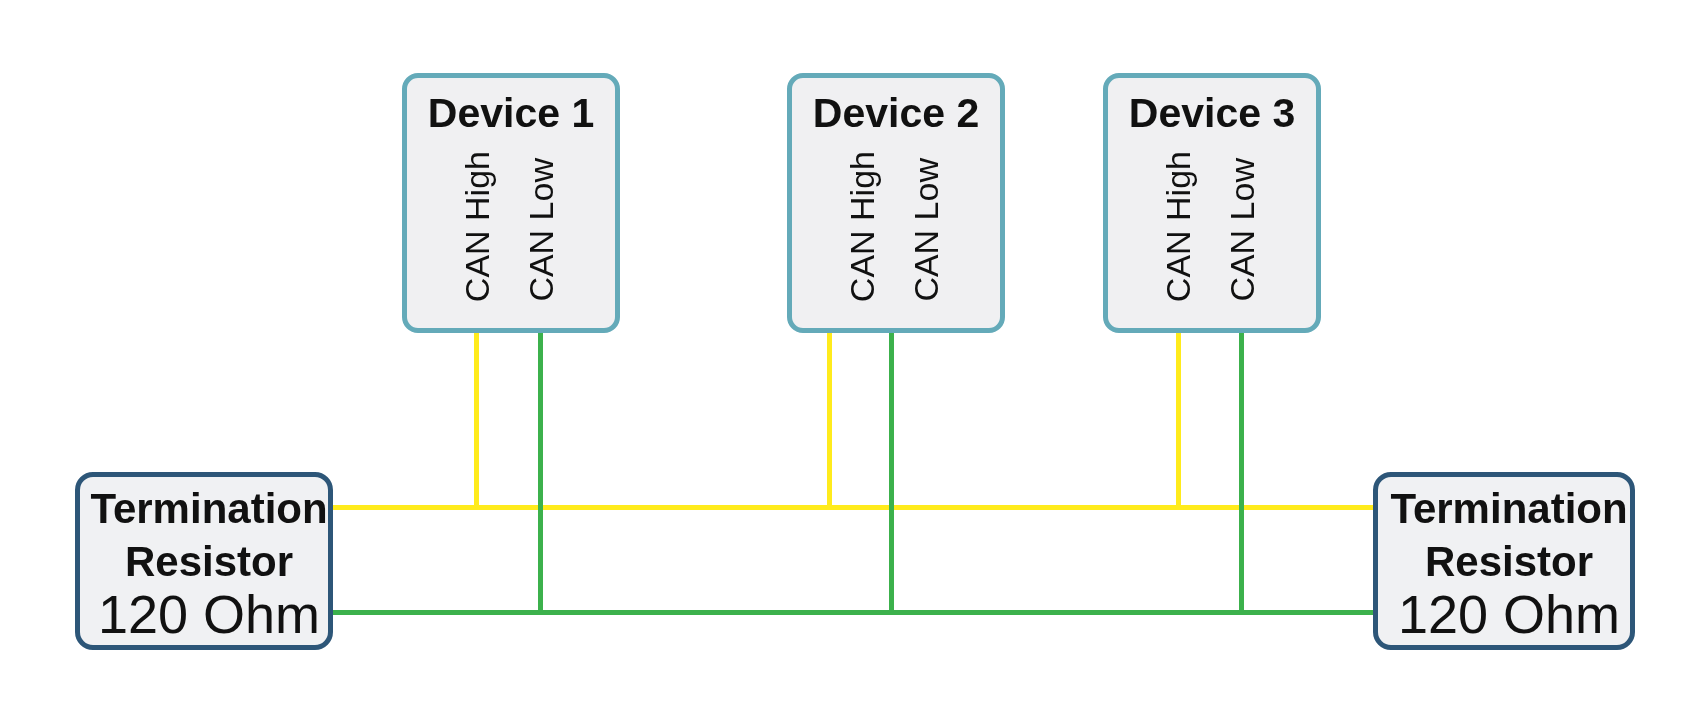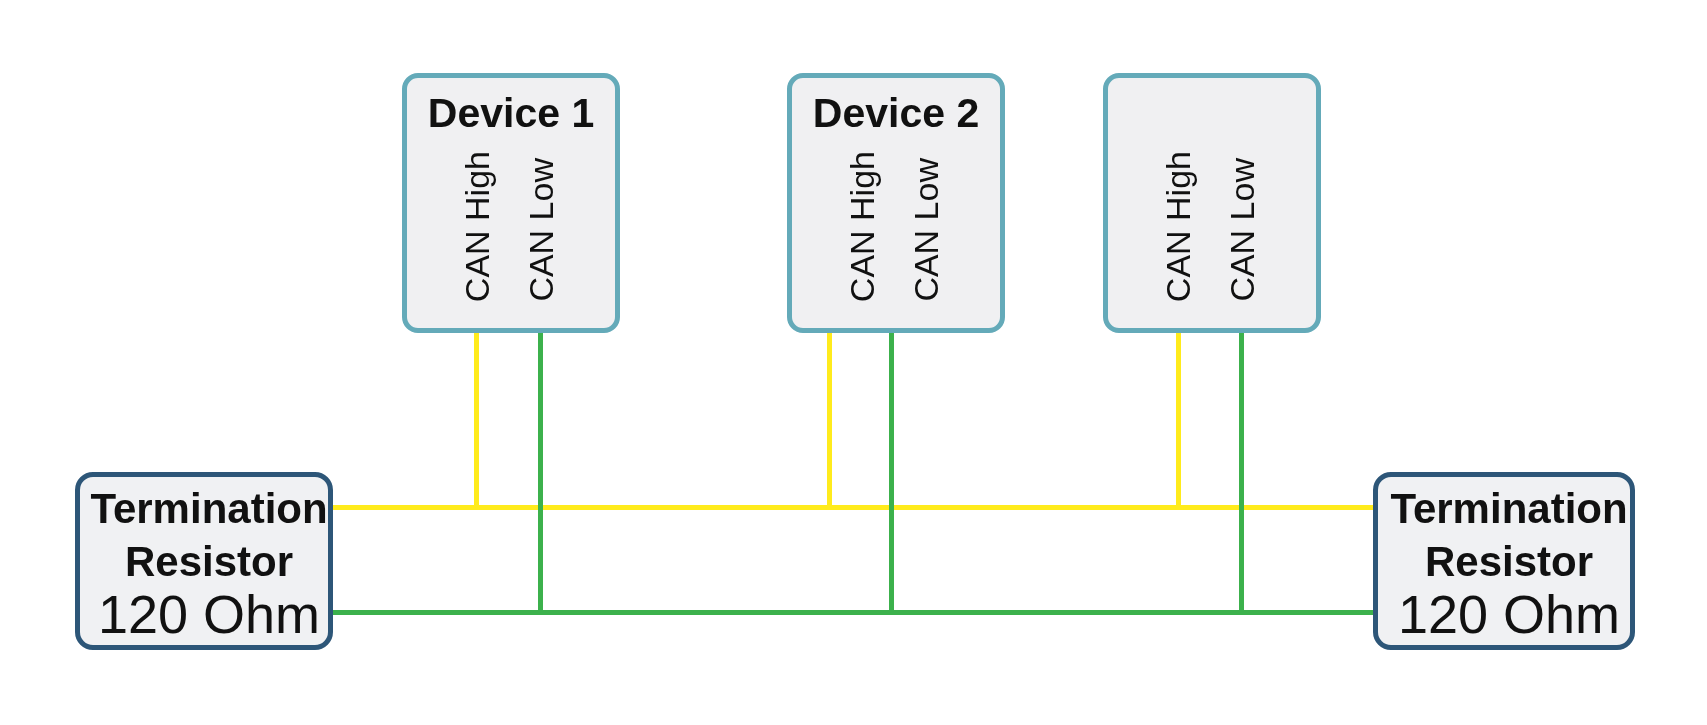--- a/index.html
+++ b/index.html
@@ -121,20 +121,21 @@
     <div class="pin pin-low">CAN Low</div>
   </div>
 
   <div class="device device-2">
     <div class="device-title">Device 2</div>
     <div class="pin pin-high">CAN High</div>
     <div class="pin pin-low">CAN Low</div>
   </div>
 
   <div class="device device-3">
+    <div class="device-title">Device 3</div>
     <div class="pin pin-high">CAN High</div>
     <div class="pin pin-low">CAN Low</div>
   </div>
 
   <div class="terminator terminator-left">
     <div class="t-line">Termination</div>
     <div class="t-line">Resistor</div>
     <div class="t-value">120 Ohm</div>
   </div>
 

